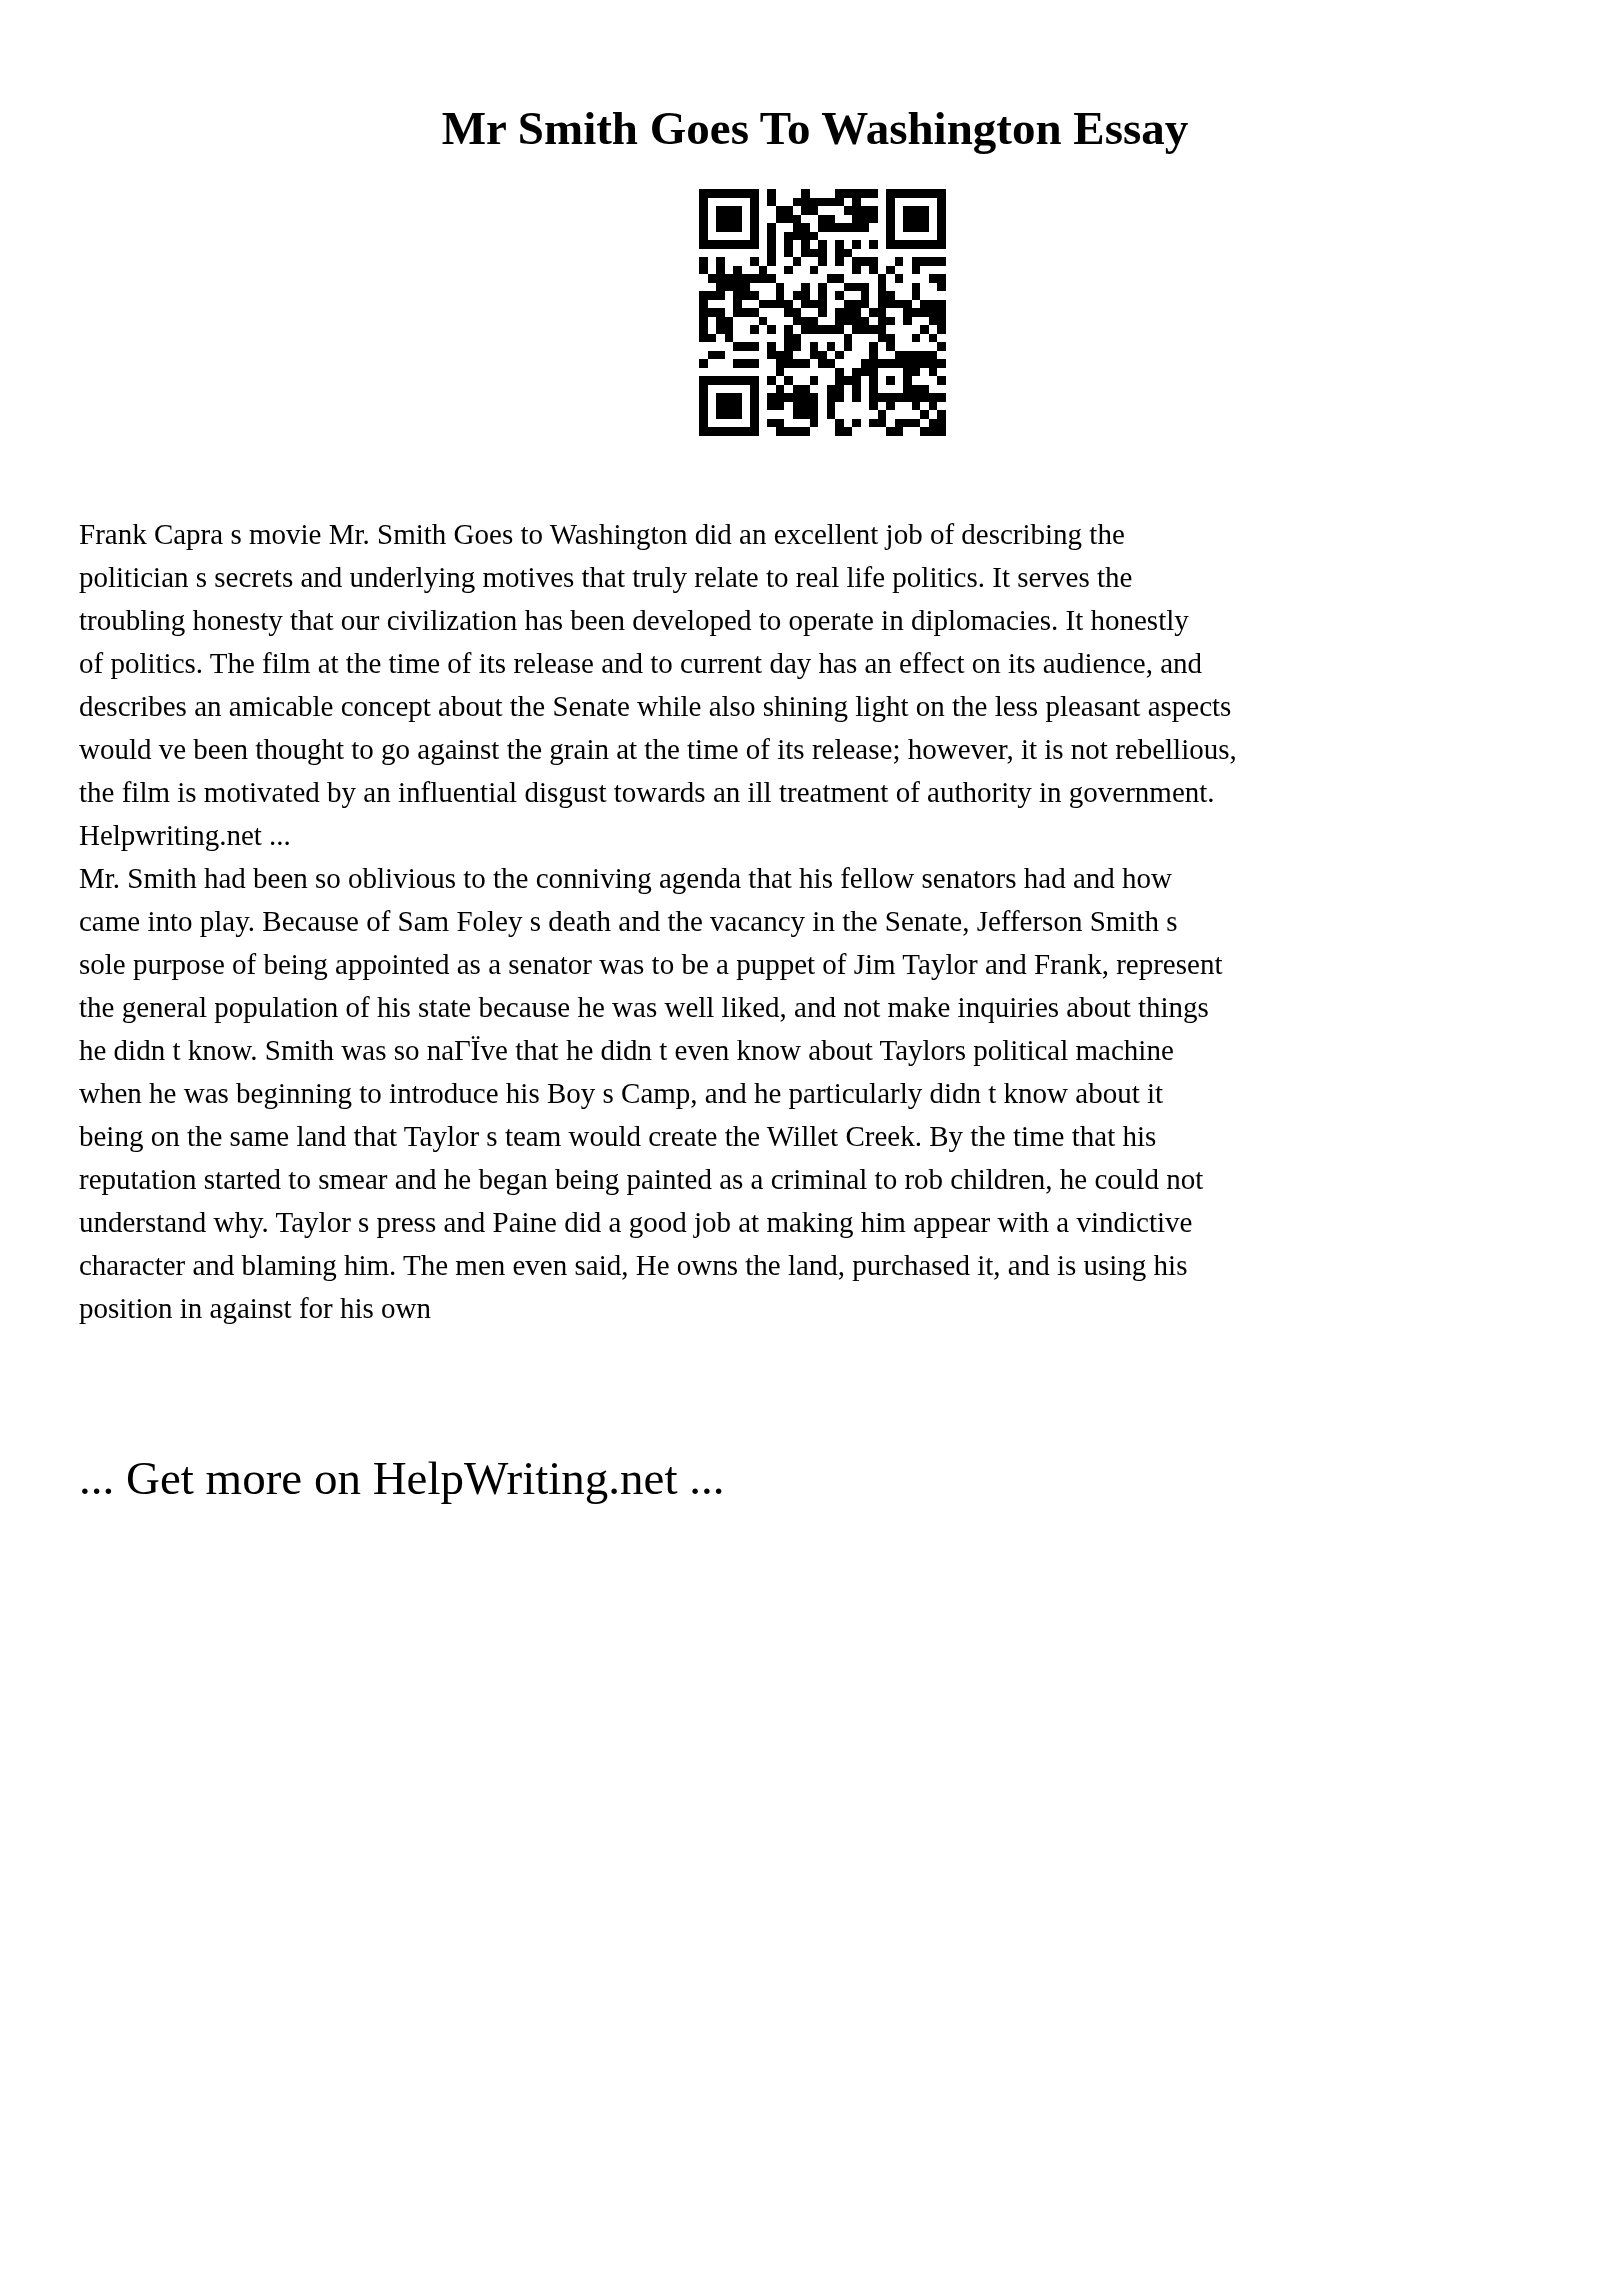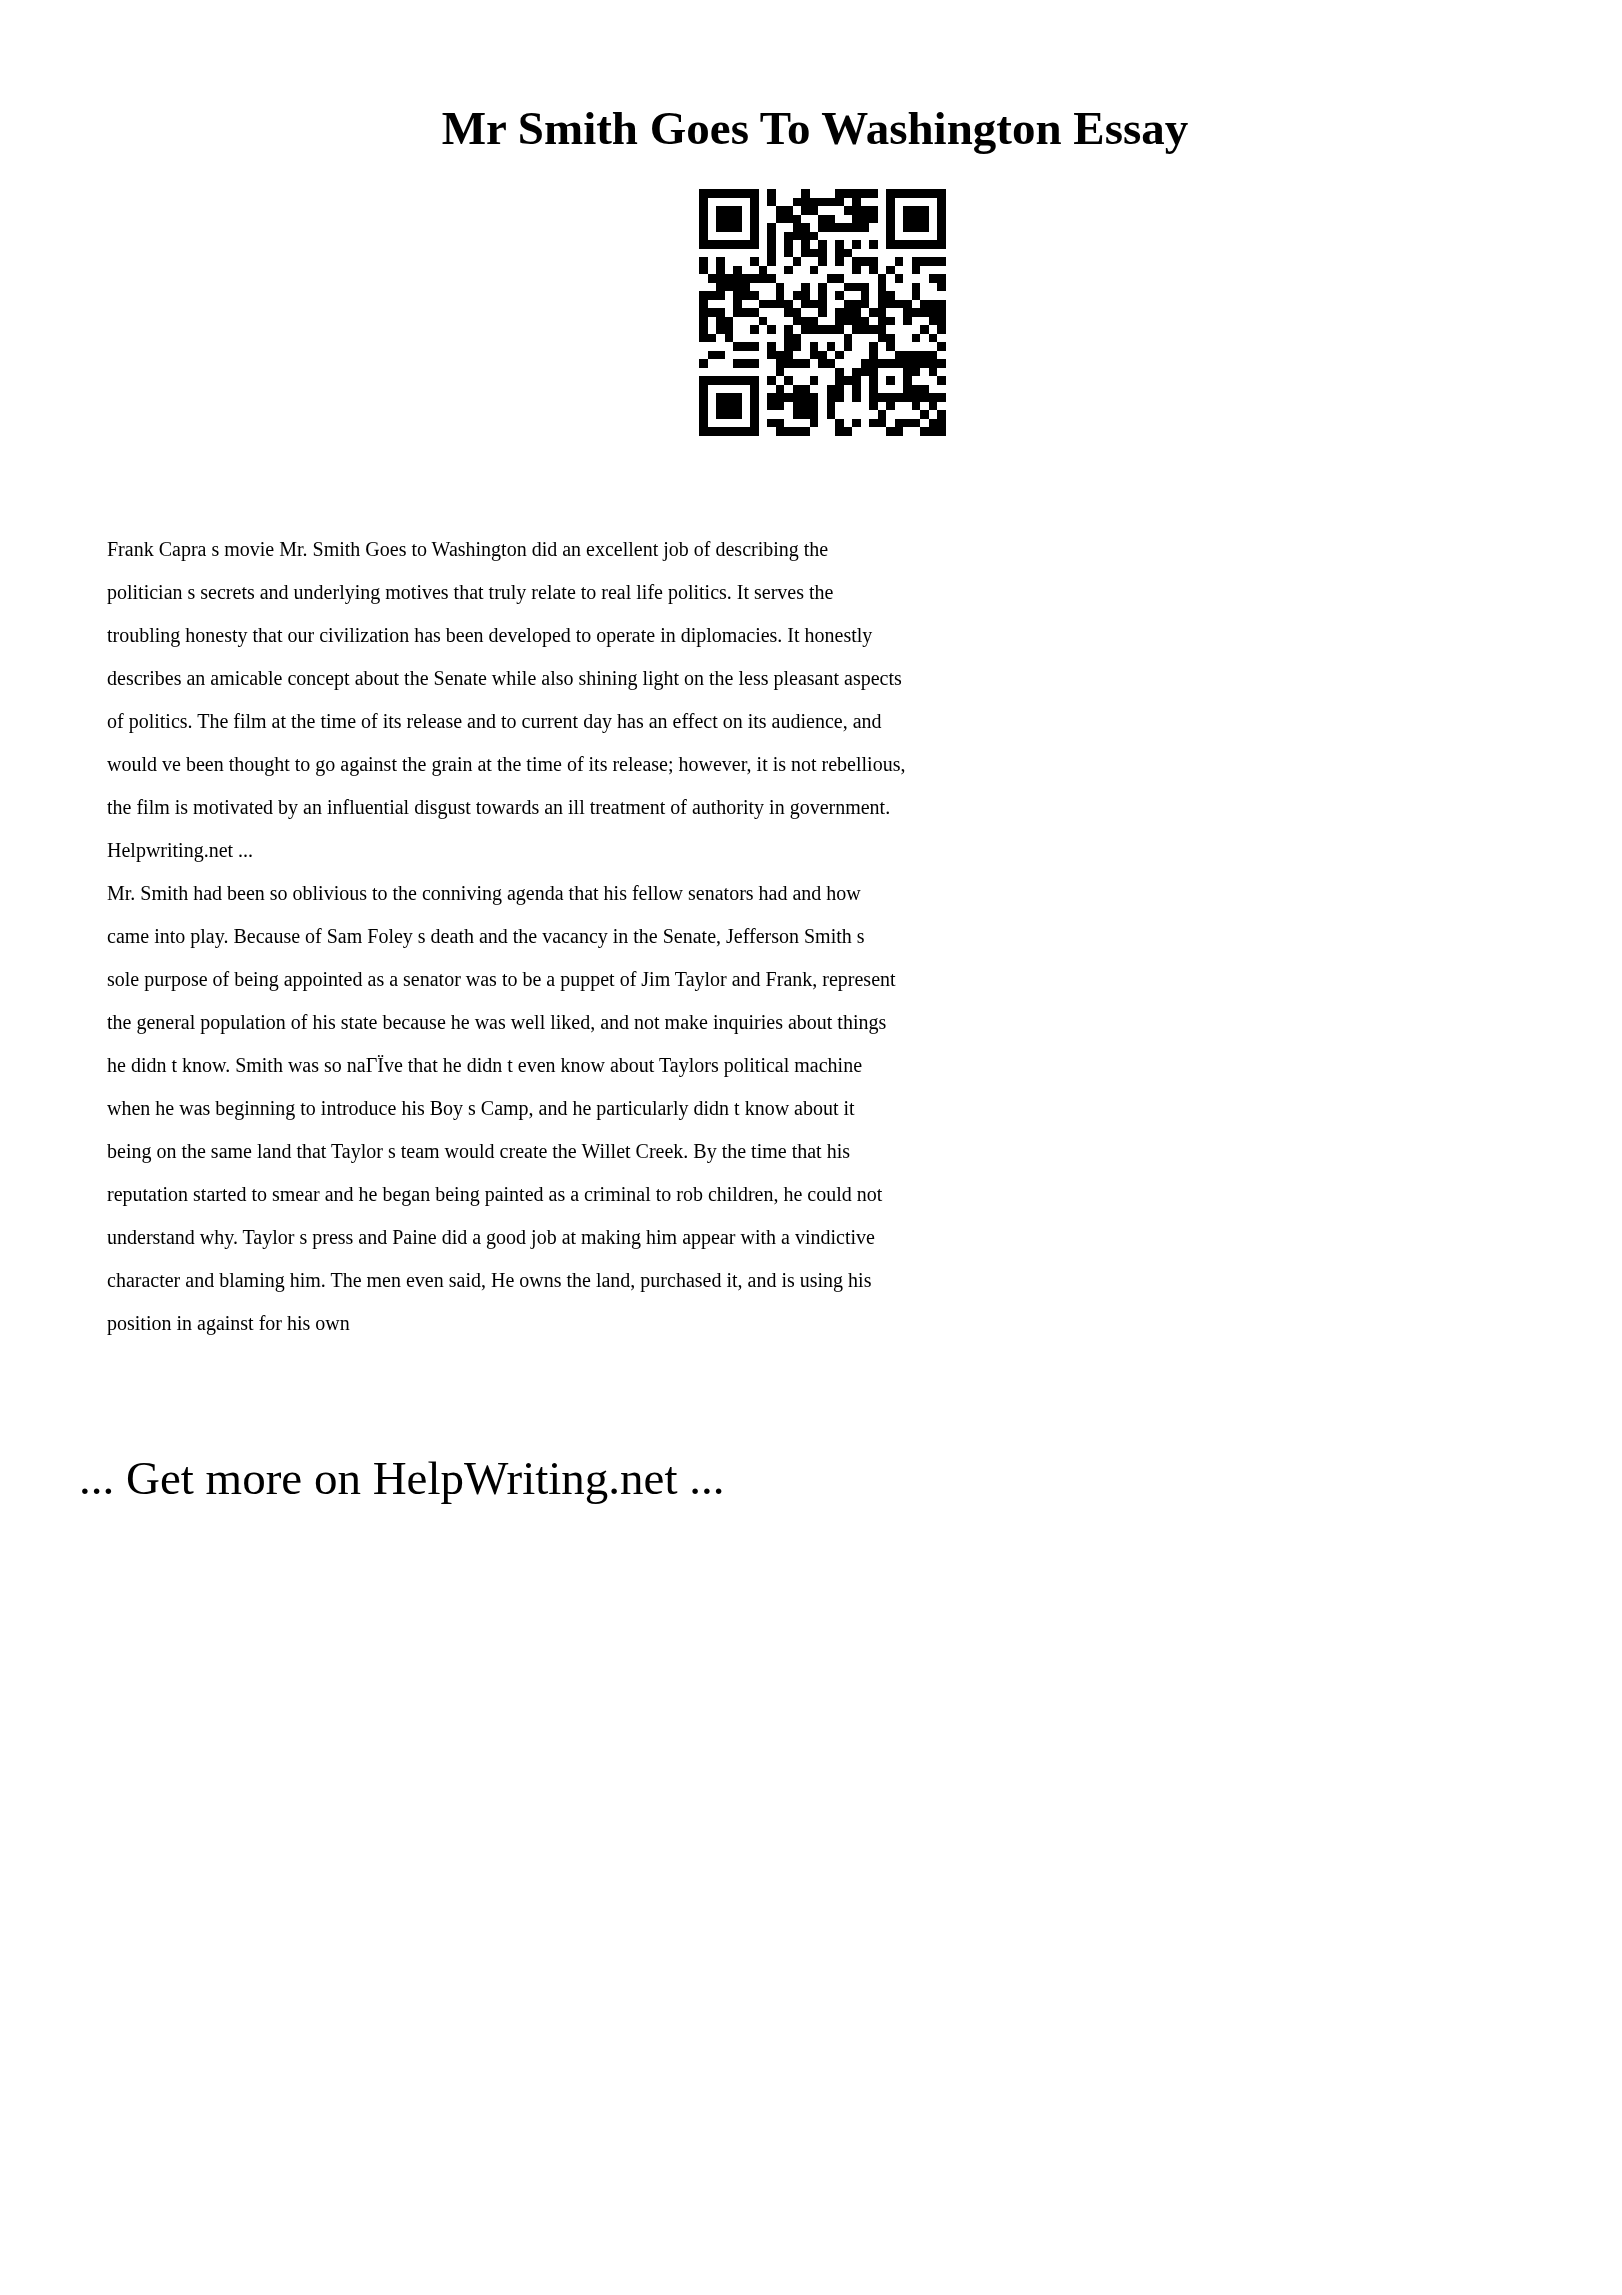--- a/index.html
+++ b/index.html
@@ -34,25 +34,24 @@
       height: 247px;
     }
     .qr-wrap svg {
       display: block;
       width: 247px;
       height: 247px;
     }
     .body-text {
       position: absolute;
       left: 79px;
-      top: 528px;
+      top: 513px;
       width: 1489px;
-      font-size: 20px;
+      font-size: 29px;
       line-height: 43px;
-      margin-left: 28px;
     }
     .body-text .line {
       display: block;
       white-space: nowrap;
     }
     .get-more {
       position: absolute;
       left: 79px;
       top: 1451px;
       font-size: 47px;
@@ -70,22 +69,22 @@
   <svg id="qr-svg" viewBox="0 0 29 29" shape-rendering="crispEdges">
       <path d="M0 0h1v1h-1zM1 0h1v1h-1zM2 0h1v1h-1zM3 0h1v1h-1zM4 0h1v1h-1zM5 0h1v1h-1zM6 0h1v1h-1zM8 0h1v1h-1zM12 0h1v1h-1zM16 0h1v1h-1zM17 0h1v1h-1zM18 0h1v1h-1zM19 0h1v1h-1zM20 0h1v1h-1zM22 0h1v1h-1zM23 0h1v1h-1zM24 0h1v1h-1zM25 0h1v1h-1zM26 0h1v1h-1zM27 0h1v1h-1zM28 0h1v1h-1zM0 1h1v1h-1zM6 1h1v1h-1zM8 1h1v1h-1zM11 1h1v1h-1zM12 1h1v1h-1zM13 1h1v1h-1zM14 1h1v1h-1zM15 1h1v1h-1zM16 1h1v1h-1zM18 1h1v1h-1zM22 1h1v1h-1zM28 1h1v1h-1zM0 2h1v1h-1zM2 2h1v1h-1zM3 2h1v1h-1zM4 2h1v1h-1zM6 2h1v1h-1zM9 2h1v1h-1zM10 2h1v1h-1zM12 2h1v1h-1zM13 2h1v1h-1zM17 2h1v1h-1zM18 2h1v1h-1zM19 2h1v1h-1zM20 2h1v1h-1zM22 2h1v1h-1zM24 2h1v1h-1zM25 2h1v1h-1zM26 2h1v1h-1zM28 2h1v1h-1zM0 3h1v1h-1zM2 3h1v1h-1zM3 3h1v1h-1zM4 3h1v1h-1zM6 3h1v1h-1zM9 3h1v1h-1zM10 3h1v1h-1zM11 3h1v1h-1zM14 3h1v1h-1zM15 3h1v1h-1zM18 3h1v1h-1zM19 3h1v1h-1zM20 3h1v1h-1zM22 3h1v1h-1zM24 3h1v1h-1zM25 3h1v1h-1zM26 3h1v1h-1zM28 3h1v1h-1zM0 4h1v1h-1zM2 4h1v1h-1zM3 4h1v1h-1zM4 4h1v1h-1zM6 4h1v1h-1zM8 4h1v1h-1zM11 4h1v1h-1zM12 4h1v1h-1zM14 4h1v1h-1zM15 4h1v1h-1zM16 4h1v1h-1zM17 4h1v1h-1zM18 4h1v1h-1zM19 4h1v1h-1zM22 4h1v1h-1zM24 4h1v1h-1zM25 4h1v1h-1zM26 4h1v1h-1zM28 4h1v1h-1zM0 5h1v1h-1zM6 5h1v1h-1zM8 5h1v1h-1zM10 5h1v1h-1zM11 5h1v1h-1zM12 5h1v1h-1zM13 5h1v1h-1zM22 5h1v1h-1zM28 5h1v1h-1zM0 6h1v1h-1zM1 6h1v1h-1zM2 6h1v1h-1zM3 6h1v1h-1zM4 6h1v1h-1zM5 6h1v1h-1zM6 6h1v1h-1zM8 6h1v1h-1zM10 6h1v1h-1zM12 6h1v1h-1zM14 6h1v1h-1zM16 6h1v1h-1zM18 6h1v1h-1zM20 6h1v1h-1zM22 6h1v1h-1zM23 6h1v1h-1zM24 6h1v1h-1zM25 6h1v1h-1zM26 6h1v1h-1zM27 6h1v1h-1zM28 6h1v1h-1zM8 7h1v1h-1zM10 7h1v1h-1zM12 7h1v1h-1zM13 7h1v1h-1zM14 7h1v1h-1zM16 7h1v1h-1zM17 7h1v1h-1zM0 8h1v1h-1zM2 8h1v1h-1zM6 8h1v1h-1zM8 8h1v1h-1zM11 8h1v1h-1zM14 8h1v1h-1zM16 8h1v1h-1zM18 8h1v1h-1zM19 8h1v1h-1zM20 8h1v1h-1zM23 8h1v1h-1zM25 8h1v1h-1zM26 8h1v1h-1zM27 8h1v1h-1zM28 8h1v1h-1zM0 9h1v1h-1zM2 9h1v1h-1zM4 9h1v1h-1zM7 9h1v1h-1zM10 9h1v1h-1zM13 9h1v1h-1zM18 9h1v1h-1zM20 9h1v1h-1zM22 9h1v1h-1zM25 9h1v1h-1zM1 10h1v1h-1zM2 10h1v1h-1zM3 10h1v1h-1zM4 10h1v1h-1zM5 10h1v1h-1zM6 10h1v1h-1zM7 10h1v1h-1zM8 10h1v1h-1zM15 10h1v1h-1zM16 10h1v1h-1zM21 10h1v1h-1zM23 10h1v1h-1zM27 10h1v1h-1zM28 10h1v1h-1zM2 11h1v1h-1zM3 11h1v1h-1zM4 11h1v1h-1zM5 11h1v1h-1zM9 11h1v1h-1zM12 11h1v1h-1zM14 11h1v1h-1zM17 11h1v1h-1zM18 11h1v1h-1zM19 11h1v1h-1zM21 11h1v1h-1zM25 11h1v1h-1zM28 11h1v1h-1zM0 12h1v1h-1zM1 12h1v1h-1zM2 12h1v1h-1zM4 12h1v1h-1zM5 12h1v1h-1zM6 12h1v1h-1zM9 12h1v1h-1zM11 12h1v1h-1zM12 12h1v1h-1zM14 12h1v1h-1zM16 12h1v1h-1zM19 12h1v1h-1zM21 12h1v1h-1zM22 12h1v1h-1zM25 12h1v1h-1zM0 13h1v1h-1zM4 13h1v1h-1zM7 13h1v1h-1zM8 13h1v1h-1zM9 13h1v1h-1zM10 13h1v1h-1zM12 13h1v1h-1zM13 13h1v1h-1zM14 13h1v1h-1zM17 13h1v1h-1zM18 13h1v1h-1zM19 13h1v1h-1zM21 13h1v1h-1zM22 13h1v1h-1zM23 13h1v1h-1zM24 13h1v1h-1zM26 13h1v1h-1zM27 13h1v1h-1zM28 13h1v1h-1zM0 14h1v1h-1zM1 14h1v1h-1zM2 14h1v1h-1zM4 14h1v1h-1zM5 14h1v1h-1zM6 14h1v1h-1zM10 14h1v1h-1zM11 14h1v1h-1zM14 14h1v1h-1zM16 14h1v1h-1zM17 14h1v1h-1zM18 14h1v1h-1zM20 14h1v1h-1zM21 14h1v1h-1zM24 14h1v1h-1zM25 14h1v1h-1zM26 14h1v1h-1zM27 14h1v1h-1zM28 14h1v1h-1zM0 15h1v1h-1zM2 15h1v1h-1zM3 15h1v1h-1zM7 15h1v1h-1zM11 15h1v1h-1zM12 15h1v1h-1zM13 15h1v1h-1zM16 15h1v1h-1zM17 15h1v1h-1zM18 15h1v1h-1zM19 15h1v1h-1zM21 15h1v1h-1zM22 15h1v1h-1zM24 15h1v1h-1zM27 15h1v1h-1zM28 15h1v1h-1zM0 16h1v1h-1zM2 16h1v1h-1zM3 16h1v1h-1zM6 16h1v1h-1zM8 16h1v1h-1zM10 16h1v1h-1zM12 16h1v1h-1zM13 16h1v1h-1zM14 16h1v1h-1zM15 16h1v1h-1zM16 16h1v1h-1zM18 16h1v1h-1zM19 16h1v1h-1zM20 16h1v1h-1zM21 16h1v1h-1zM26 16h1v1h-1zM28 16h1v1h-1zM0 17h1v1h-1zM1 17h1v1h-1zM3 17h1v1h-1zM10 17h1v1h-1zM11 17h1v1h-1zM17 17h1v1h-1zM21 17h1v1h-1zM22 17h1v1h-1zM25 17h1v1h-1zM27 17h1v1h-1zM4 18h1v1h-1zM5 18h1v1h-1zM6 18h1v1h-1zM8 18h1v1h-1zM10 18h1v1h-1zM11 18h1v1h-1zM13 18h1v1h-1zM15 18h1v1h-1zM17 18h1v1h-1zM20 18h1v1h-1zM22 18h1v1h-1zM28 18h1v1h-1zM1 19h1v1h-1zM2 19h1v1h-1zM8 19h1v1h-1zM9 19h1v1h-1zM10 19h1v1h-1zM13 19h1v1h-1zM14 19h1v1h-1zM16 19h1v1h-1zM20 19h1v1h-1zM23 19h1v1h-1zM24 19h1v1h-1zM25 19h1v1h-1zM26 19h1v1h-1zM27 19h1v1h-1zM0 20h1v1h-1zM4 20h1v1h-1zM5 20h1v1h-1zM6 20h1v1h-1zM9 20h1v1h-1zM10 20h1v1h-1zM11 20h1v1h-1zM12 20h1v1h-1zM14 20h1v1h-1zM15 20h1v1h-1zM19 20h1v1h-1zM20 20h1v1h-1zM21 20h1v1h-1zM22 20h1v1h-1zM23 20h1v1h-1zM24 20h1v1h-1zM25 20h1v1h-1zM26 20h1v1h-1zM27 20h1v1h-1zM28 20h1v1h-1zM9 21h1v1h-1zM16 21h1v1h-1zM18 21h1v1h-1zM19 21h1v1h-1zM20 21h1v1h-1zM24 21h1v1h-1zM25 21h1v1h-1zM27 21h1v1h-1zM0 22h1v1h-1zM1 22h1v1h-1zM2 22h1v1h-1zM3 22h1v1h-1zM4 22h1v1h-1zM5 22h1v1h-1zM6 22h1v1h-1zM8 22h1v1h-1zM10 22h1v1h-1zM13 22h1v1h-1zM16 22h1v1h-1zM17 22h1v1h-1zM18 22h1v1h-1zM20 22h1v1h-1zM22 22h1v1h-1zM24 22h1v1h-1zM28 22h1v1h-1zM0 23h1v1h-1zM6 23h1v1h-1zM9 23h1v1h-1zM11 23h1v1h-1zM12 23h1v1h-1zM15 23h1v1h-1zM16 23h1v1h-1zM18 23h1v1h-1zM20 23h1v1h-1zM24 23h1v1h-1zM25 23h1v1h-1zM26 23h1v1h-1zM0 24h1v1h-1zM2 24h1v1h-1zM3 24h1v1h-1zM4 24h1v1h-1zM6 24h1v1h-1zM8 24h1v1h-1zM9 24h1v1h-1zM10 24h1v1h-1zM11 24h1v1h-1zM12 24h1v1h-1zM13 24h1v1h-1zM15 24h1v1h-1zM16 24h1v1h-1zM18 24h1v1h-1zM20 24h1v1h-1zM21 24h1v1h-1zM22 24h1v1h-1zM23 24h1v1h-1zM24 24h1v1h-1zM25 24h1v1h-1zM26 24h1v1h-1zM27 24h1v1h-1zM28 24h1v1h-1zM0 25h1v1h-1zM2 25h1v1h-1zM3 25h1v1h-1zM4 25h1v1h-1zM6 25h1v1h-1zM8 25h1v1h-1zM9 25h1v1h-1zM11 25h1v1h-1zM12 25h1v1h-1zM13 25h1v1h-1zM15 25h1v1h-1zM20 25h1v1h-1zM22 25h1v1h-1zM25 25h1v1h-1zM27 25h1v1h-1zM0 26h1v1h-1zM2 26h1v1h-1zM3 26h1v1h-1zM4 26h1v1h-1zM6 26h1v1h-1zM11 26h1v1h-1zM12 26h1v1h-1zM13 26h1v1h-1zM15 26h1v1h-1zM21 26h1v1h-1zM26 26h1v1h-1zM28 26h1v1h-1zM0 27h1v1h-1zM6 27h1v1h-1zM8 27h1v1h-1zM9 27h1v1h-1zM13 27h1v1h-1zM16 27h1v1h-1zM18 27h1v1h-1zM20 27h1v1h-1zM21 27h1v1h-1zM23 27h1v1h-1zM24 27h1v1h-1zM25 27h1v1h-1zM27 27h1v1h-1zM28 27h1v1h-1zM0 28h1v1h-1zM1 28h1v1h-1zM2 28h1v1h-1zM3 28h1v1h-1zM4 28h1v1h-1zM5 28h1v1h-1zM6 28h1v1h-1zM9 28h1v1h-1zM10 28h1v1h-1zM11 28h1v1h-1zM12 28h1v1h-1zM16 28h1v1h-1zM17 28h1v1h-1zM22 28h1v1h-1zM23 28h1v1h-1zM26 28h1v1h-1zM27 28h1v1h-1zM28 28h1v1h-1z" fill="#000000"></path>
     </svg>
 </div>
 
 <div class="body-text">
   <div>
     <span class="line">Frank Capra s movie Mr. Smith Goes to Washington did an excellent job of describing the</span>
     <span class="line">politician s secrets and underlying motives that truly relate to real life politics. It serves the</span>
     <span class="line">troubling honesty that our civilization has been developed to operate in diplomacies. It honestly</span>
+    <span class="line">of politics. The film at the time of its release and to current day has an effect on its audience, and</span>
     <span class="line">describes an amicable concept about the Senate while also shining light on the less pleasant aspects</span>
-    <span class="line">of politics. The film at the time of its release and to current day has an effect on its audience, and</span>
     <span class="line">would ve been thought to go against the grain at the time of its release; however, it is not rebellious,</span>
     <span class="line">the film is motivated by an influential disgust towards an ill treatment of authority in government.</span>
     <span class="line">Helpwriting.net ...</span>
   </div>
   <div>
     <span class="line">Mr. Smith had been so oblivious to the conniving agenda that his fellow senators had and how</span>
     <span class="line">came into play. Because of Sam Foley s death and the vacancy in the Senate, Jefferson Smith s</span>
     <span class="line">sole purpose of being appointed as a senator was to be a puppet of Jim Taylor and Frank, represent</span>
     <span class="line">the general population of his state because he was well liked, and not make inquiries about things</span>
     <span class="line">he didn t know. Smith was so naΓЇve that he didn t even know about Taylors political machine</span>

